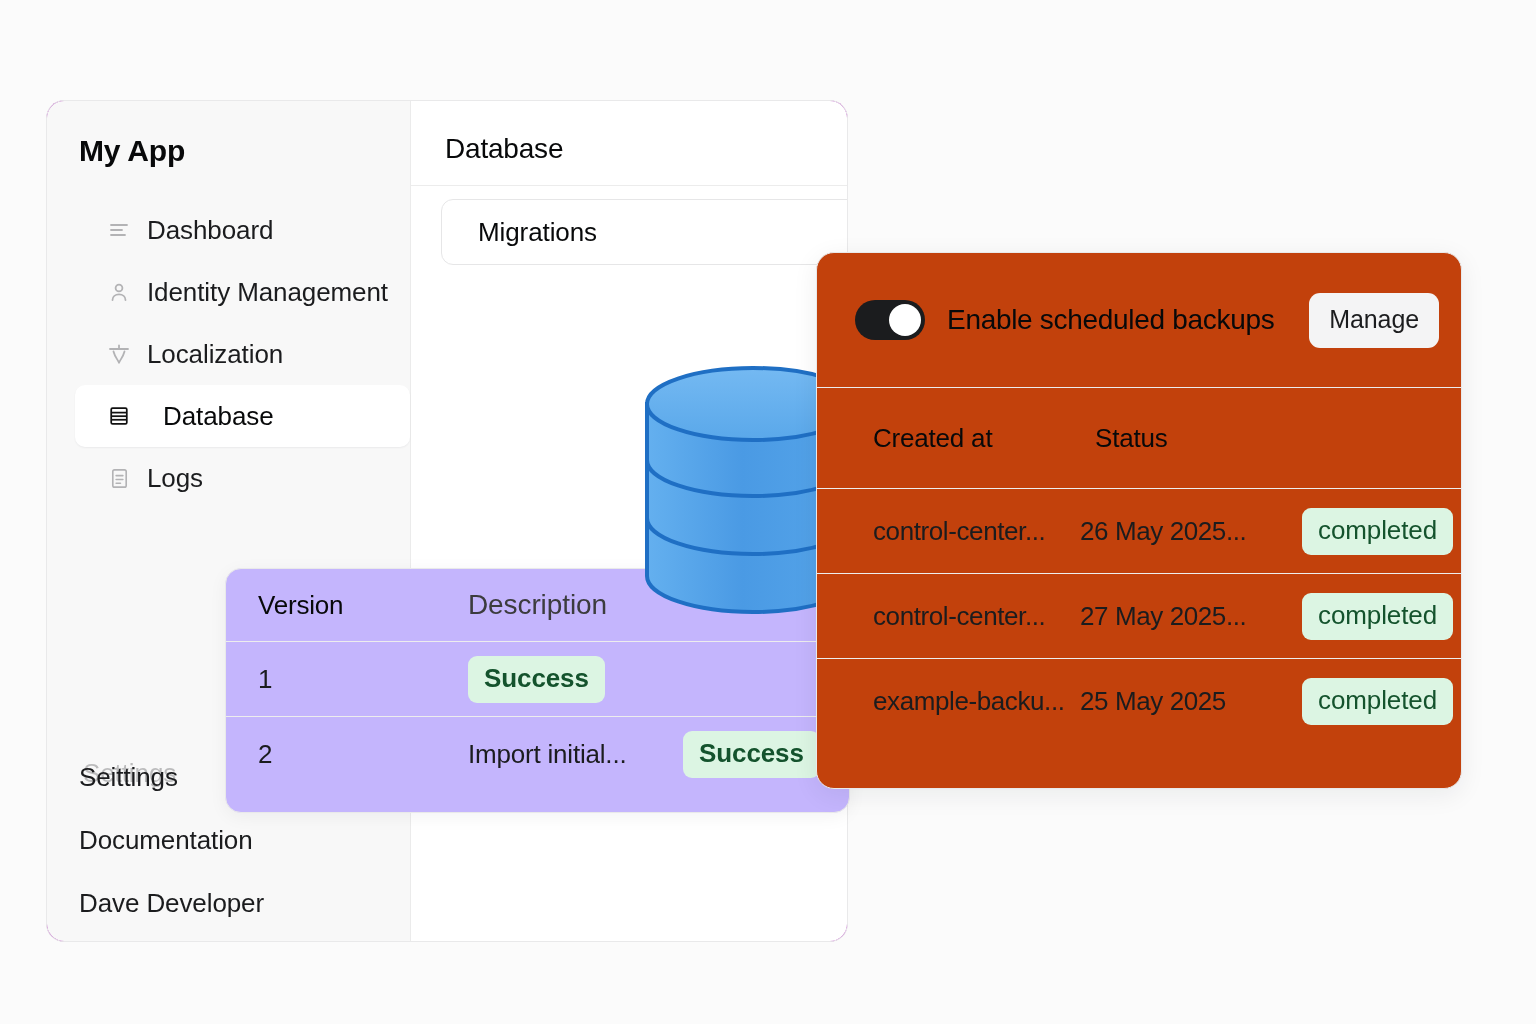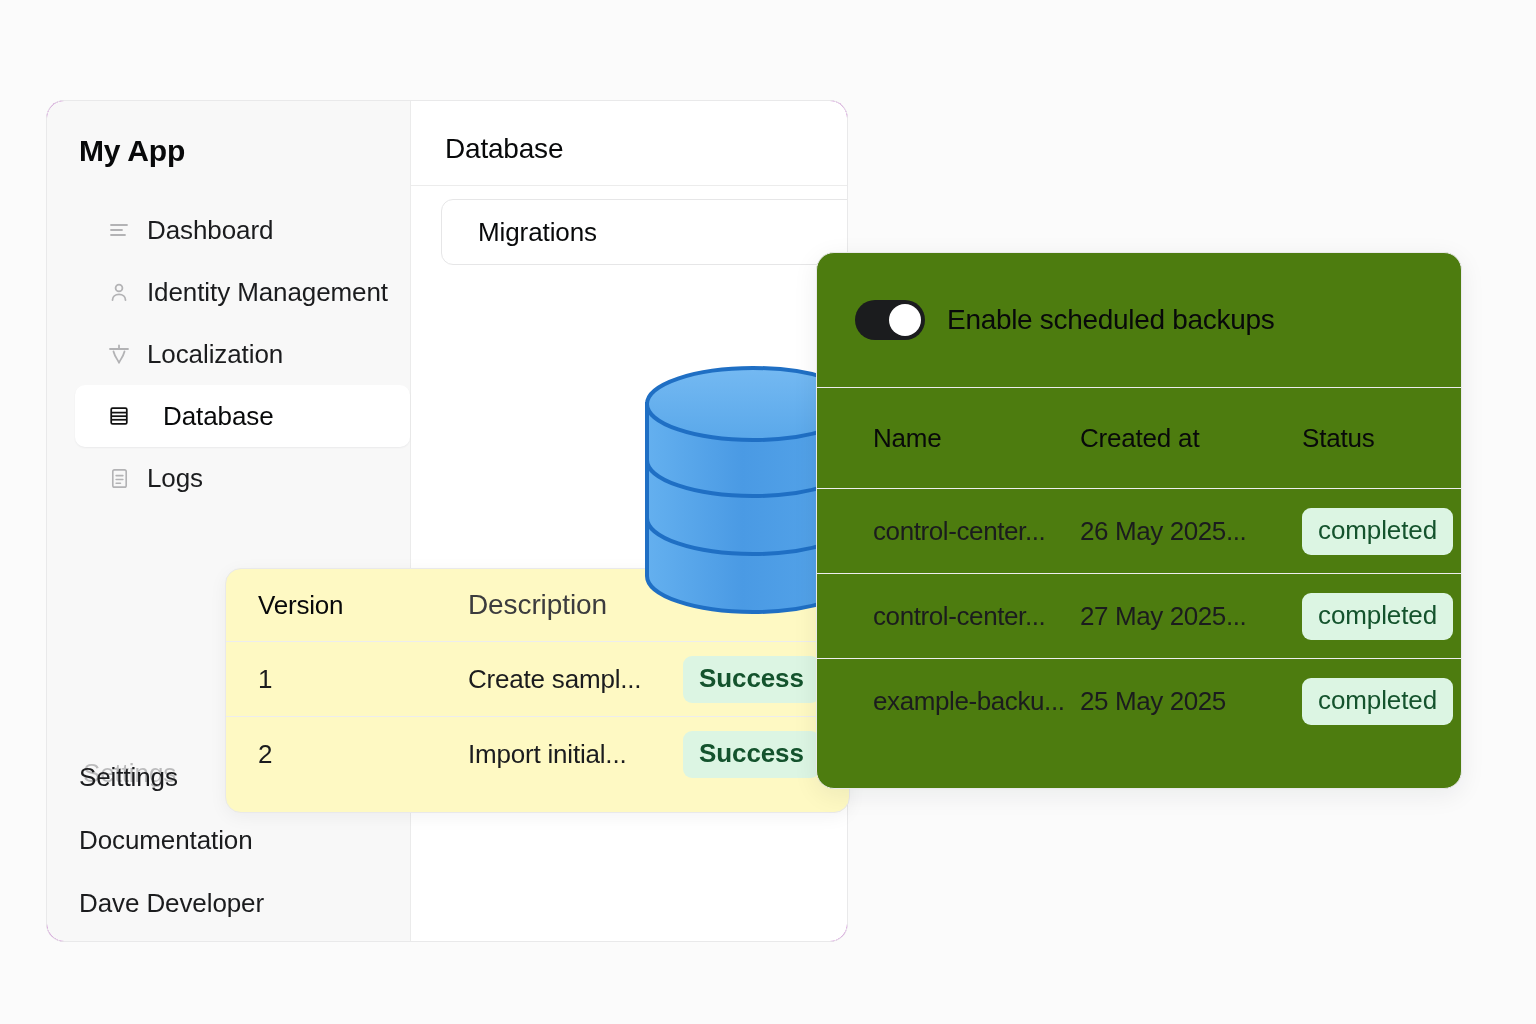--- a/index.html
+++ b/index.html
@@ -161,21 +161,21 @@
     z-index: 6;
   }
 
   
   .migrations-card {
     position: absolute;
     left: 225px;
     top: 568px;
     width: 625px;
     height: 245px;
-    background: #fef9c3;
+    background: #c4b5fd;
     border: 1px solid #e9e9ea;
     border-radius: 16px;
     box-shadow: 0 4px 18px rgba(16,24,40,0.05);
     z-index: 5;
     overflow: hidden;
   }
   .mig-head, .mig-row {
     display: flex;
     align-items: center;
     height: 75px;
@@ -204,21 +204,21 @@
   }
   .badge.soft { font-weight: normal; }
 
   
   .backups-card {
     position: absolute;
     left: 816px;
     top: 252px;
     width: 646px;
     height: 537px;
-    background: #4d7c0f;
+    background: #c2410c;
     border: 1px solid #e9e9ea;
     border-radius: 18px;
     box-shadow: 0 6px 26px rgba(16,24,40,0.07);
     z-index: 8;
     overflow: hidden;
   }
   .bk-head {
     height: 135px;
     display: flex;
     align-items: center;
@@ -390,21 +390,20 @@
 
   <div class="migrations-card">
     <div class="mig-head">
       <div class="mig-c-ver th-strong">Version</div>
       <div class="mig-c-desc th-muted">Description</div>
       <div class="mig-c-stat"></div>
     </div>
 
     <div class="mig-row">
       <div class="mig-c-ver td-ver">1</div>
-      <div class="mig-c-desc td-desc">Create sampl...</div>
       <div class="mig-c-stat">
         <span class="badge">Success</span>
       </div>
     </div>
 
     <div class="mig-row">
       <div class="mig-c-ver td-ver">2</div>
       <div class="mig-c-desc td-desc">Import initial...</div>
       <div class="mig-c-stat">
         <span class="badge">Success</span>
@@ -412,24 +411,24 @@
     </div>
   </div>
 
   <div class="backups-card">
 
     <div class="bk-head">
       <div class="toggle">
         <div class="knob"></div>
       </div>
       <div class="bk-toggle-label">Enable scheduled backups</div>
+      <button class="manage-btn">Manage</button>
     </div>
 
     <div class="bk-head-row">
-      <div class="bk-c-name bk-th">Name</div>
       <div class="bk-c-date bk-th">Created at</div>
       <div class="bk-c-stat bk-th">Status</div>
     </div>
 
     <div class="bk-row">
       <div class="bk-c-name bk-td">control-center...</div>
       <div class="bk-c-date bk-td">26 May 2025...</div>
       <div class="bk-c-stat">
         <span class="badge soft">completed</span>
       </div>

